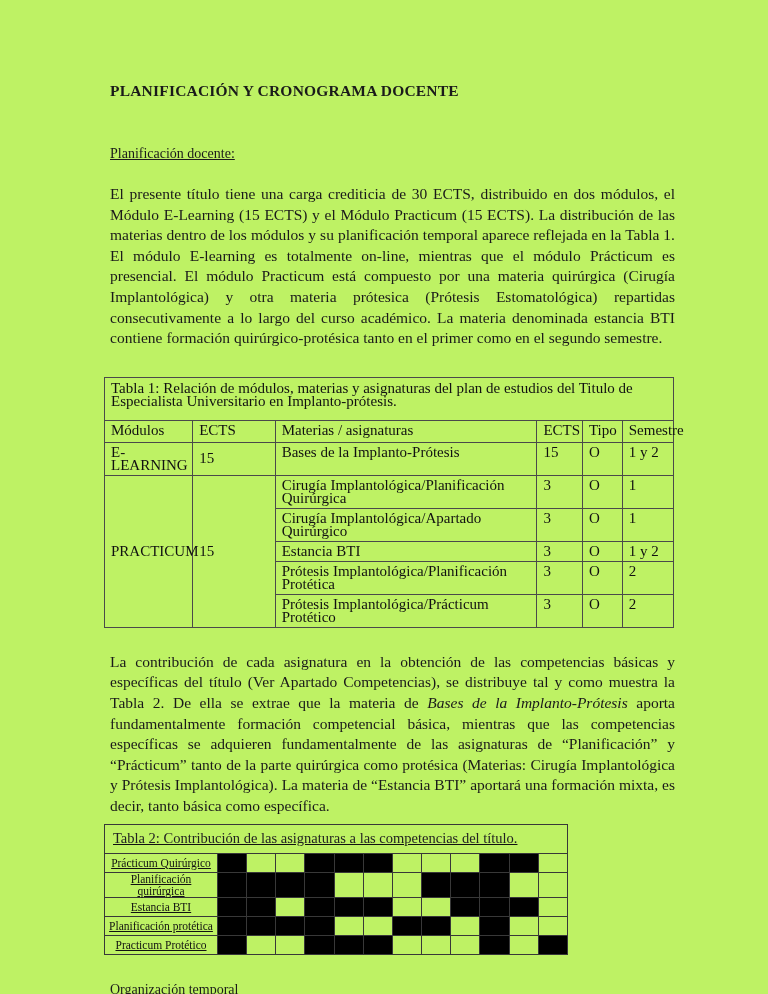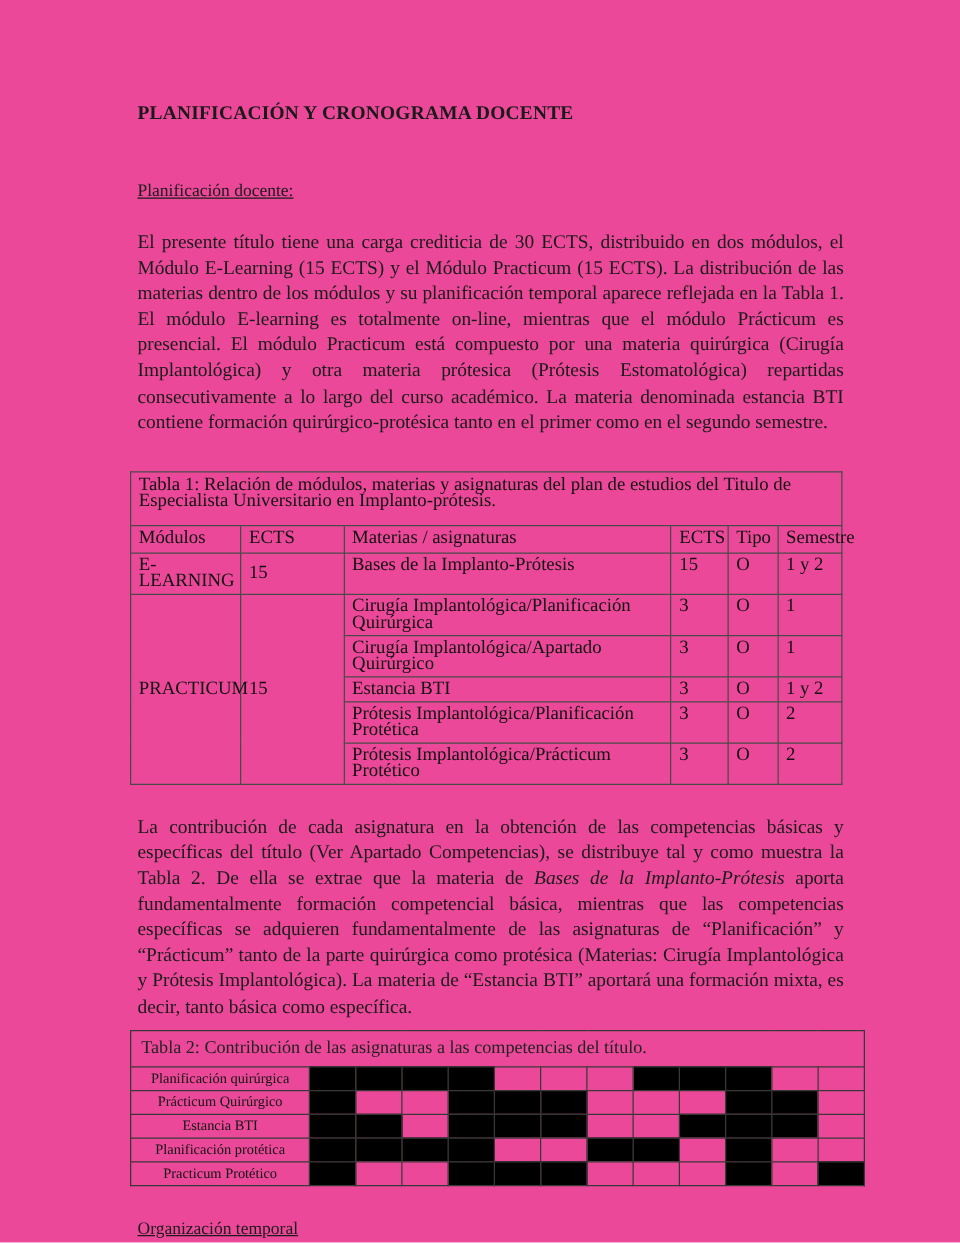--- a/index.html
+++ b/index.html
@@ -1,17 +1,17 @@
 <!DOCTYPE html>
 <html><head>
 <meta charset="utf-8">
 <style>
   html,body{margin:0;padding:0;background:#fff;}
   .page{
-    width:768px;height:994px;background:#ec4899;position:relative;
+    width:768px;height:994px;background:#bef264;position:relative;
     font-family:"Liberation Serif", serif;color:#1a1a1a;box-sizing:border-box;
     padding:82px 93px 0 104px;
   }
   .doc-title{font-size:15.5px;font-weight:bold;letter-spacing:.2px;margin:0 0 46px 6px;}
   .section-heading{font-size:14px;font-weight:normal;text-decoration:underline;margin:0 0 22px 6px;}
   .body-par{font-size:15.5px;line-height:20.6px;text-align:justify;margin:0 0 0 6px;}
   .par1{margin-bottom:28px;}
   .par2{margin-top:18px;margin-bottom:7px;}
   .par2 .ital{font-style:italic;}
 
@@ -20,21 +20,21 @@
   .t1{width:570px;font-size:15px;line-height:13px;color:#111;}
   .t1 td,.t1 th{border:1px solid #4a4a4a;padding:3px 6px;text-align:left;font-weight:normal;vertical-align:top;}
   .t1 .cap{padding:4px 6px 12px 6px;}
   .t1 th{height:15px;}
   .t1 .c-mod{width:15.5%;} .t1 .c-ects1{width:14.5%;} .t1 .c-mat{width:46%;}
   .t1 .c-ects2{width:8%;} .t1 .c-tipo{width:7%;} .t1 .c-sem{width:9%;}
   .t1 td.modulo-cell,.t1 td.group-ects-cell{vertical-align:middle;}
   .t1-wrap{margin-bottom:24px;}
 
   
-  .t2{width:588px;font-size:11.5px;color:#111;}
+  .t2{width:464px;font-size:11.5px;color:#111;text-decoration:underline;}
   .t2 td,.t2 th{border:1px solid #383838;padding:0 2px;font-weight:normal;}
   .t2 .cap{font-size:14.5px;padding:5px 8px 6px 8px;text-align:left;color:#222;}
   .t2 th{height:30px;vertical-align:middle;text-align:center;}
   .t2 th.raised{vertical-align:top;padding-top:2px;}
   .t2 .c-lab{width:24.4%;}
   .t2 .c-comp{width:6.3%;}
   .t2 td.asignatura-label{text-align:center;height:18px;}
   .t2 td.competency-cell{height:18px;}
   .t2 td.filled{background:#000000;}
   .t2-wrap{margin-bottom:27px;}
@@ -139,47 +139,47 @@
           <col class="c-comp">
           <col class="c-comp">
       </colgroup>
       <tbody>
           <tr>
         <td class="cap" colspan="13">Tabla 2: Contribución de las asignaturas a las competencias del título.</td>
       </tr>
       </tbody>
         <tbody>
           <tr>
+            <td class="asignatura-label">Prácticum Quirúrgico</td>
+            <td class="competency-cell filled"></td>
+            <td class="competency-cell"></td>
+            <td class="competency-cell"></td>
+            <td class="competency-cell filled"></td>
+            <td class="competency-cell filled"></td>
+            <td class="competency-cell filled"></td>
+            <td class="competency-cell"></td>
+            <td class="competency-cell"></td>
+            <td class="competency-cell"></td>
+            <td class="competency-cell filled"></td>
+            <td class="competency-cell filled"></td>
+            <td class="competency-cell"></td>
+          </tr>
+          <tr>
             <td class="asignatura-label">Planificación quirúrgica</td>
             <td class="competency-cell filled"></td>
             <td class="competency-cell filled"></td>
             <td class="competency-cell filled"></td>
             <td class="competency-cell filled"></td>
             <td class="competency-cell"></td>
             <td class="competency-cell"></td>
             <td class="competency-cell"></td>
             <td class="competency-cell filled"></td>
             <td class="competency-cell filled"></td>
             <td class="competency-cell filled"></td>
             <td class="competency-cell"></td>
-            <td class="competency-cell"></td>
-          </tr>
-          <tr>
-            <td class="asignatura-label">Prácticum Quirúrgico</td>
-            <td class="competency-cell filled"></td>
-            <td class="competency-cell"></td>
-            <td class="competency-cell"></td>
-            <td class="competency-cell filled"></td>
-            <td class="competency-cell filled"></td>
-            <td class="competency-cell filled"></td>
-            <td class="competency-cell"></td>
-            <td class="competency-cell"></td>
-            <td class="competency-cell"></td>
-            <td class="competency-cell filled"></td>
-            <td class="competency-cell filled"></td>
             <td class="competency-cell"></td>
           </tr>
           <tr>
             <td class="asignatura-label">Estancia BTI</td>
             <td class="competency-cell filled"></td>
             <td class="competency-cell filled"></td>
             <td class="competency-cell"></td>
             <td class="competency-cell filled"></td>
             <td class="competency-cell filled"></td>
             <td class="competency-cell filled"></td>

